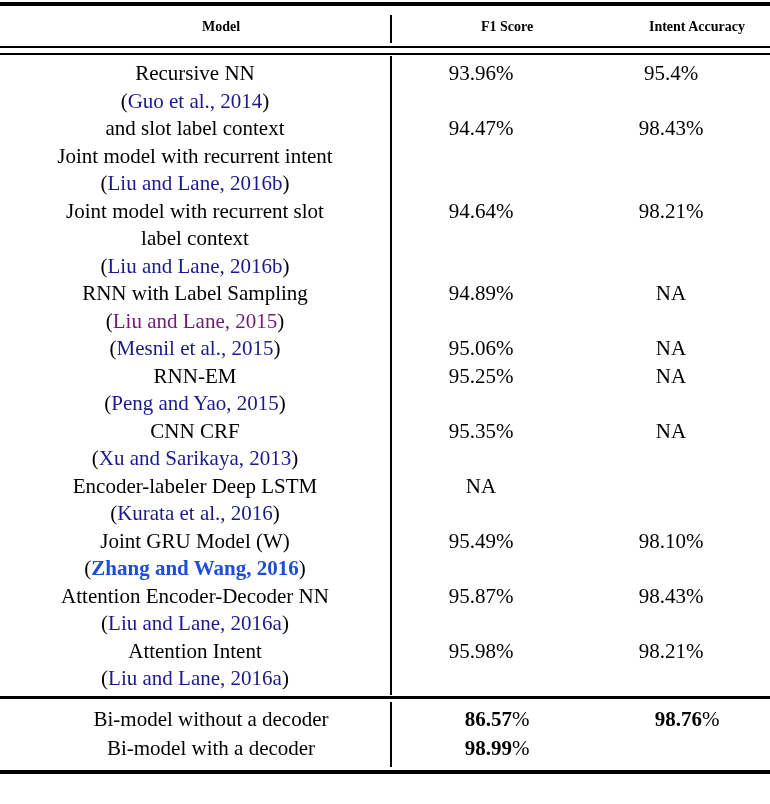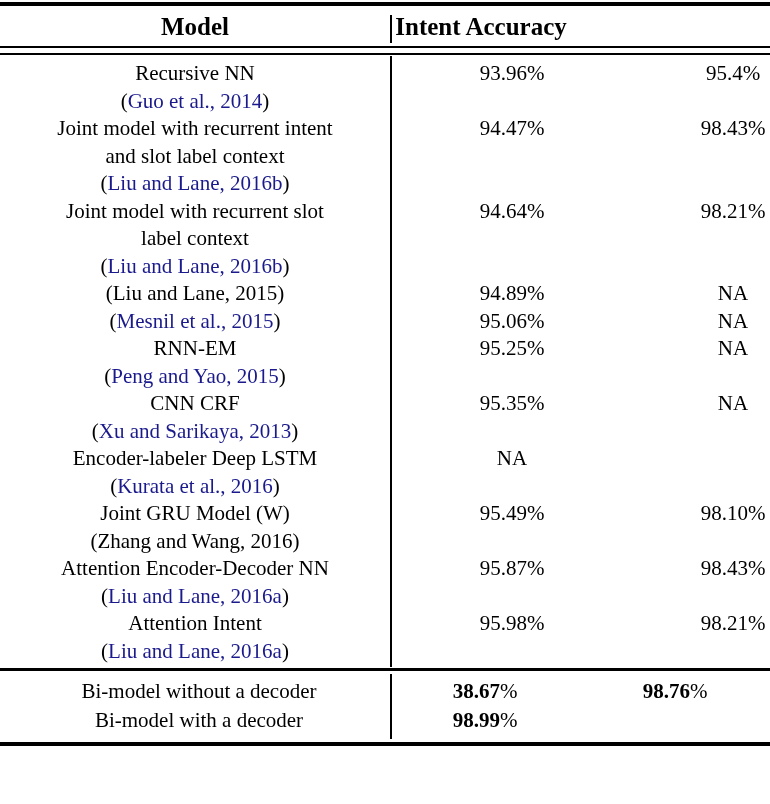--- a/index.html
+++ b/index.html
@@ -34,36 +34,36 @@
     background: #000;
   }
   .header-section { height: 38px; margin-top: 2px; }
   .header-section .vline { top: 7px; bottom: 3px; }
   .header-row {
     display: grid;
     grid-template-columns: 390px 182px 198px;
     align-items: center;
     height: 38px;
     font-weight: bold;
-    font-size: 25px;
+    font-size: 14px;
+    margin-left: 26px;
   }
   .header-row > div { text-align: center; white-space: nowrap; }
 
   .body-section { padding: 5px 0 3px 0; }
   .body-section .vline { top: 1px; bottom: 1px; }
-  .footer-section { padding: 6px 0 7px 4px; }
+  .footer-section { padding: 6px 0 7px 16px; }
   .footer-section .vline { top: 3px; bottom: 3px; }
 
   .trow {
     display: grid;
     grid-template-columns: 390px 182px 198px;
     align-items: start;
     font-size: 21px;
     line-height: 27.5px;
-    gap: 31px;
   }
   .trow > div { text-align: center; }
   .model-cell { padding: 0 8px; }
   .cite-link { color: #1a1a8c; }
   .paren { color: #000000; }
 
   .frow {
     display: grid;
     grid-template-columns: 390px 182px 198px;
     align-items: center;
@@ -77,58 +77,60 @@
 </head>
 <body>
 
 <div id="page">
 
   <div class="rule-thick" style="margin-top:2px;"></div>
 
   <div class="section header-section">
     <div class="header-row">
       <div>Model</div>
+      <div>F1 Score</div>
       <div>Intent Accuracy</div>
     </div>
     <div class="vline"></div>
   </div>
 
   <div class="rule-double"></div>
 
   <div class="section body-section">
     <div id="body-rows">
         <div class="trow">
           <div class="model-cell">
             <div>Recursive NN</div>
             <div><span class="paren">(</span><span class="cite-link" style="color: rgb(26, 26, 140); text-align: right;">Guo et al., 2014</span><span class="paren">)</span></div>
           </div>
           <div>93.96%</div>
           <div>95.4%</div>
         </div>
         <div class="trow">
           <div class="model-cell">
+            <div>and slot label context</div>
             <div>Joint model with recurrent intent</div>
-            <div>and slot label context</div>
             <div><span class="paren">(</span><span class="cite-link" style="color: rgb(26, 26, 140);">Liu and Lane, 2016b</span><span class="paren">)</span></div>
           </div>
           <div>94.47%</div>
           <div>98.43%</div>
         </div>
         <div class="trow">
           <div class="model-cell">
             <div>Joint model with recurrent slot</div>
             <div>label context</div>
             <div><span class="paren">(</span><span class="cite-link" style="color: rgb(26, 26, 140);">Liu and Lane, 2016b</span><span class="paren">)</span></div>
           </div>
           <div>94.64%</div>
           <div>98.21%</div>
         </div>
         <div class="trow">
           <div class="model-cell">
-            <div><span class="paren">(</span><span class="cite-link" style="color: #000000; font-family: Liberation Serif, serif;">Liu and Lane, 2015</span><span class="paren">)</span></div>
+            <div>RNN with Label Sampling</div>
+            <div><span class="paren">(</span><span class="cite-link" style="color: #701a75; font-family: Liberation Serif, serif;">Liu and Lane, 2015</span><span class="paren">)</span></div>
           </div>
           <div>94.89%</div>
           <div>NA</div>
         </div>
         <div class="trow">
           <div class="model-cell">
             <div><span class="paren">(</span><span class="cite-link" style="color: rgb(26, 26, 140);">Mesnil et al., 2015</span><span class="paren">)</span></div>
           </div>
           <div>95.06%</div>
           <div>NA</div>
@@ -152,21 +154,21 @@
         <div class="trow">
           <div class="model-cell">
             <div>Encoder-labeler Deep LSTM</div>
             <div><span class="paren">(</span><span class="cite-link" style="color: rgb(26, 26, 140);">Kurata et al., 2016</span><span class="paren">)</span></div>
           </div>
           <div>NA</div>
         </div>
         <div class="trow">
           <div class="model-cell">
             <div>Joint GRU Model (W)</div>
-            <div><span class="paren">(</span><span class="cite-link" style="color: #000000;">Zhang and Wang, 2016</span><span class="paren">)</span></div>
+            <div><span class="paren">(</span><span class="cite-link" style="color: #1d4ed8; font-weight: bold;">Zhang and Wang, 2016</span><span class="paren">)</span></div>
           </div>
           <div>95.49%</div>
           <div>98.10%</div>
         </div>
         <div class="trow">
           <div class="model-cell">
             <div>Attention Encoder-Decoder NN</div>
             <div><span class="paren">(</span><span class="cite-link" style="color: rgb(26, 26, 140);">Liu and Lane, 2016a</span><span class="paren">)</span></div>
           </div>
           <div>95.87%</div>
@@ -183,21 +185,21 @@
       </div>
     <div class="vline"></div>
   </div>
 
   <div class="rule-medium"></div>
 
   <div class="section footer-section">
     <div id="footer-rows">
         <div class="frow">
           <div>Bi-model without a decoder</div>
-          <div><span><span class="bold-num">38.67</span><span class="pct">%</span></span></div>
+          <div><span><span class="bold-num">86.57</span><span class="pct">%</span></span></div>
           <div><span><span class="bold-num">98.76</span><span class="pct">%</span></span></div>
         </div>
         <div class="frow">
           <div>Bi-model with a decoder</div>
           <div><span><span class="bold-num">98.99</span><span class="pct">%</span></span></div>
         </div>
       </div>
     <div class="vline"></div>
   </div>
 

